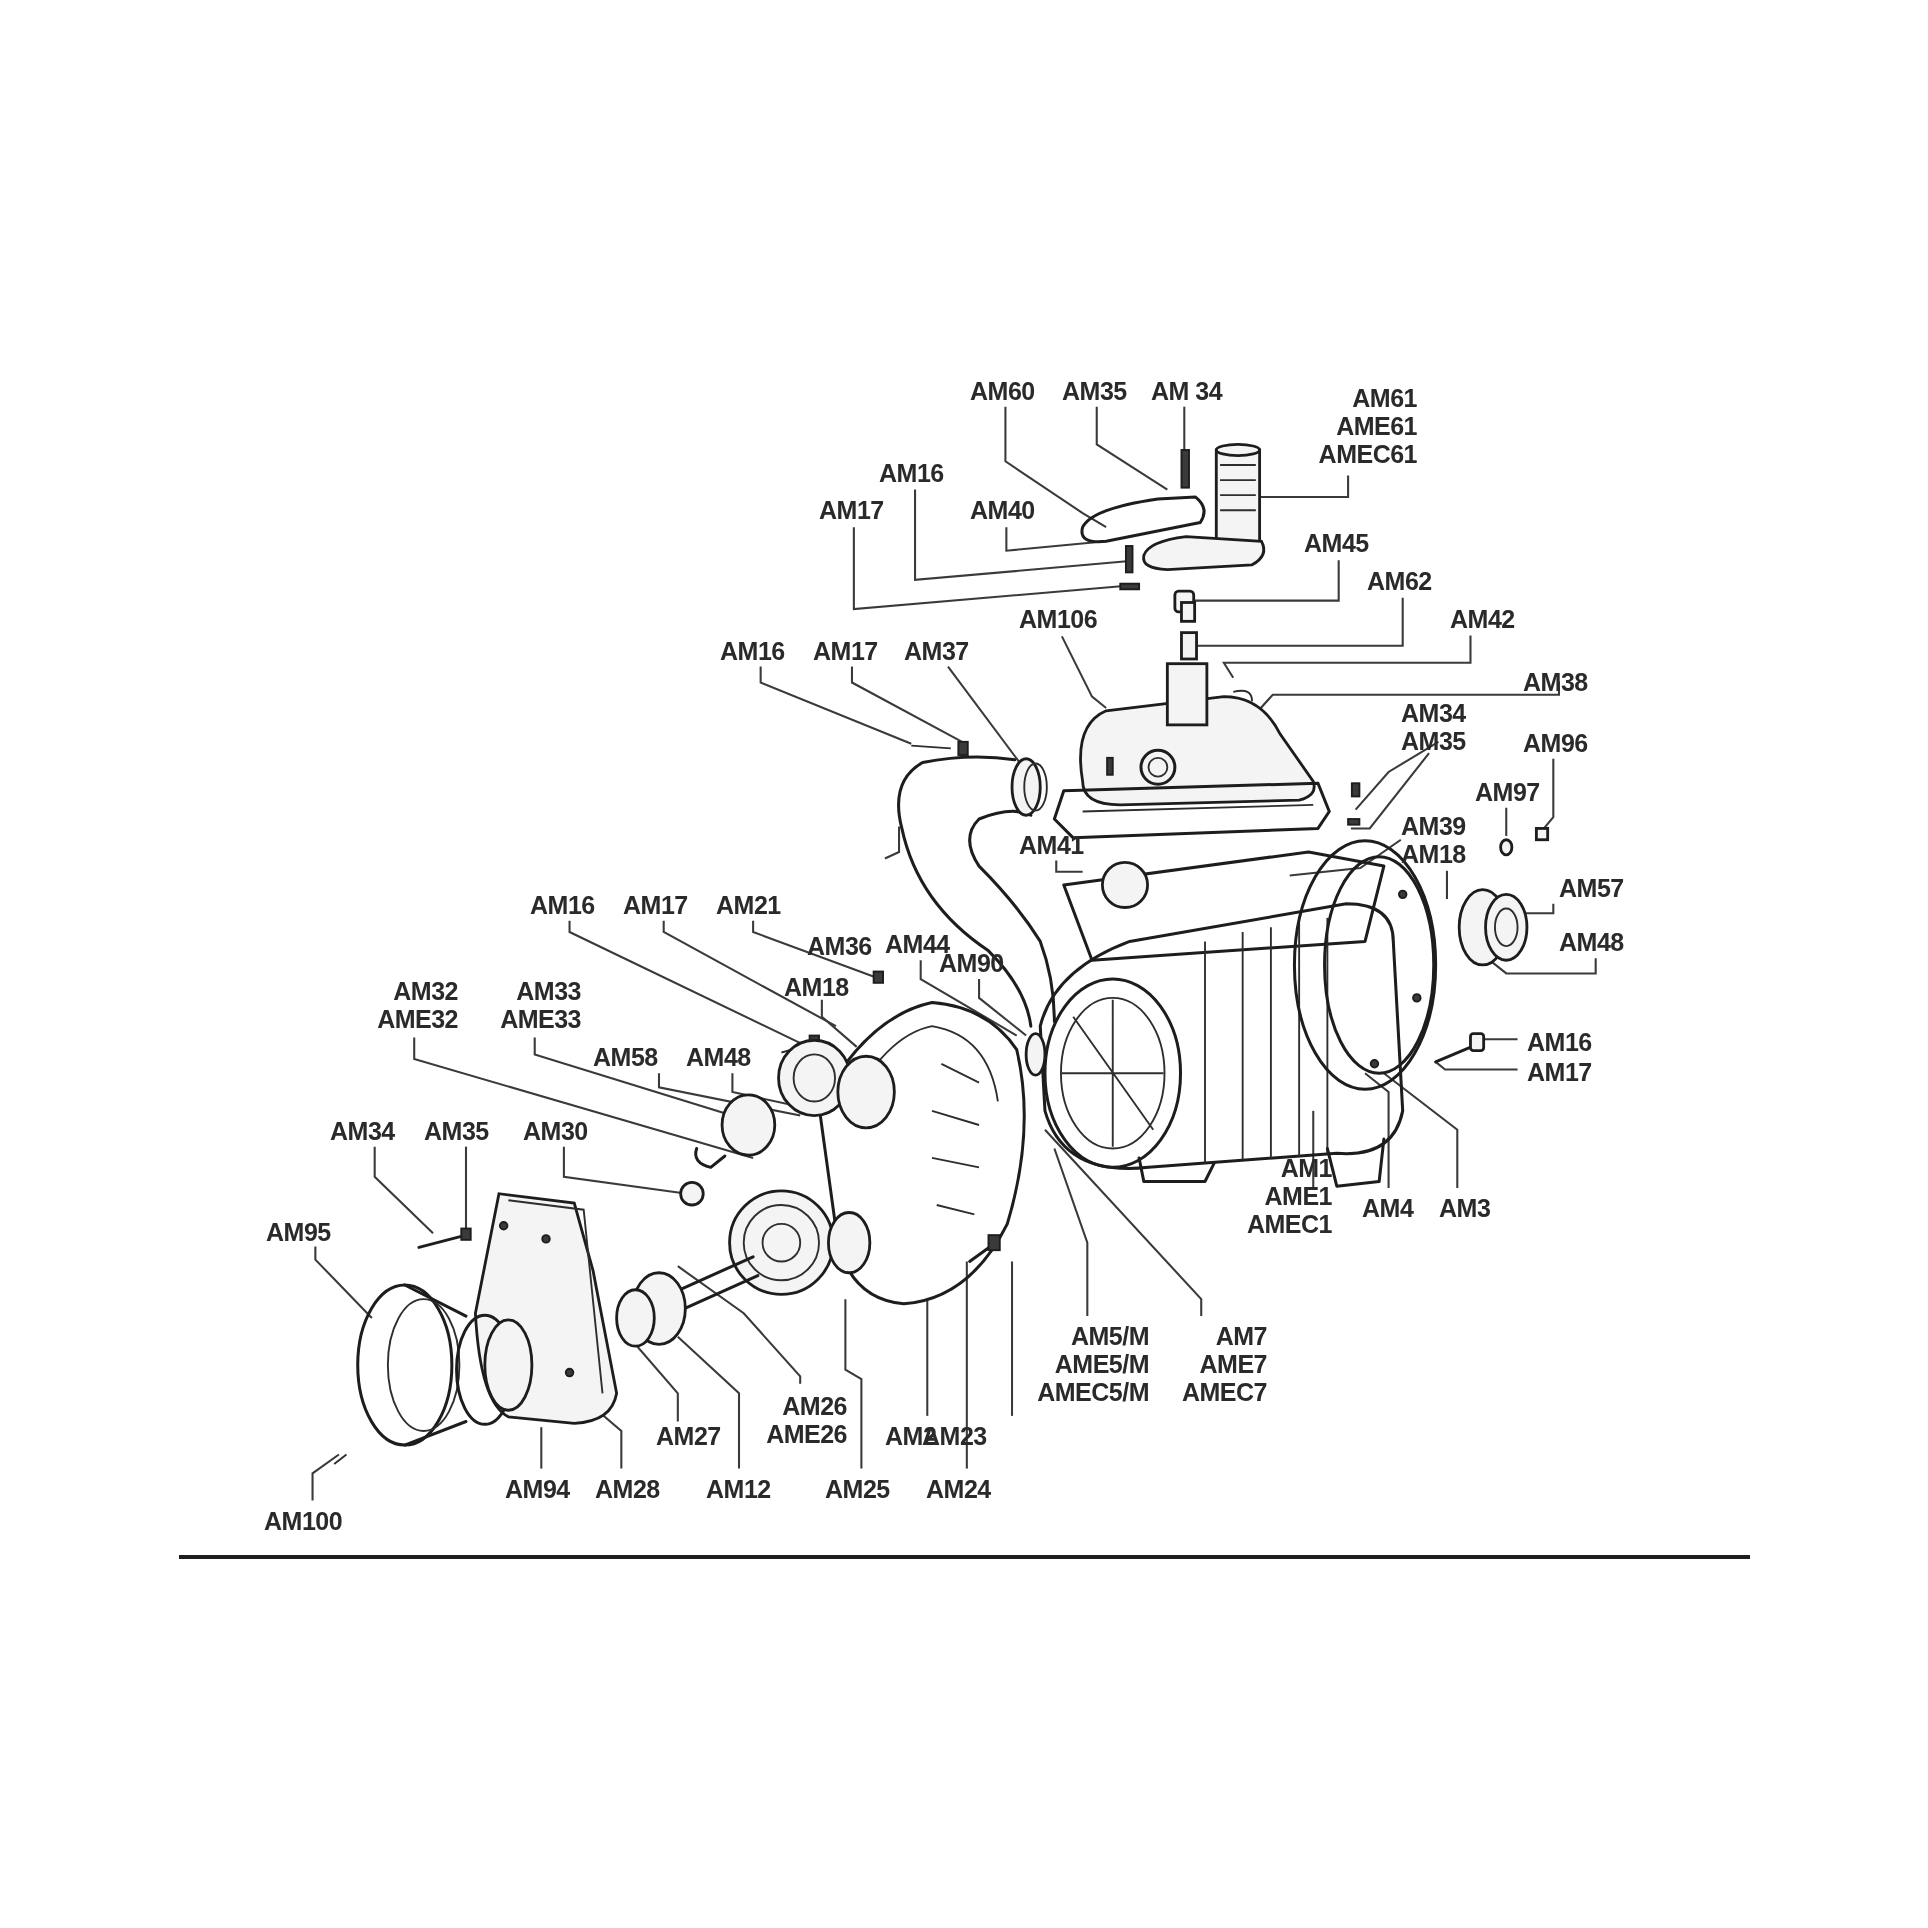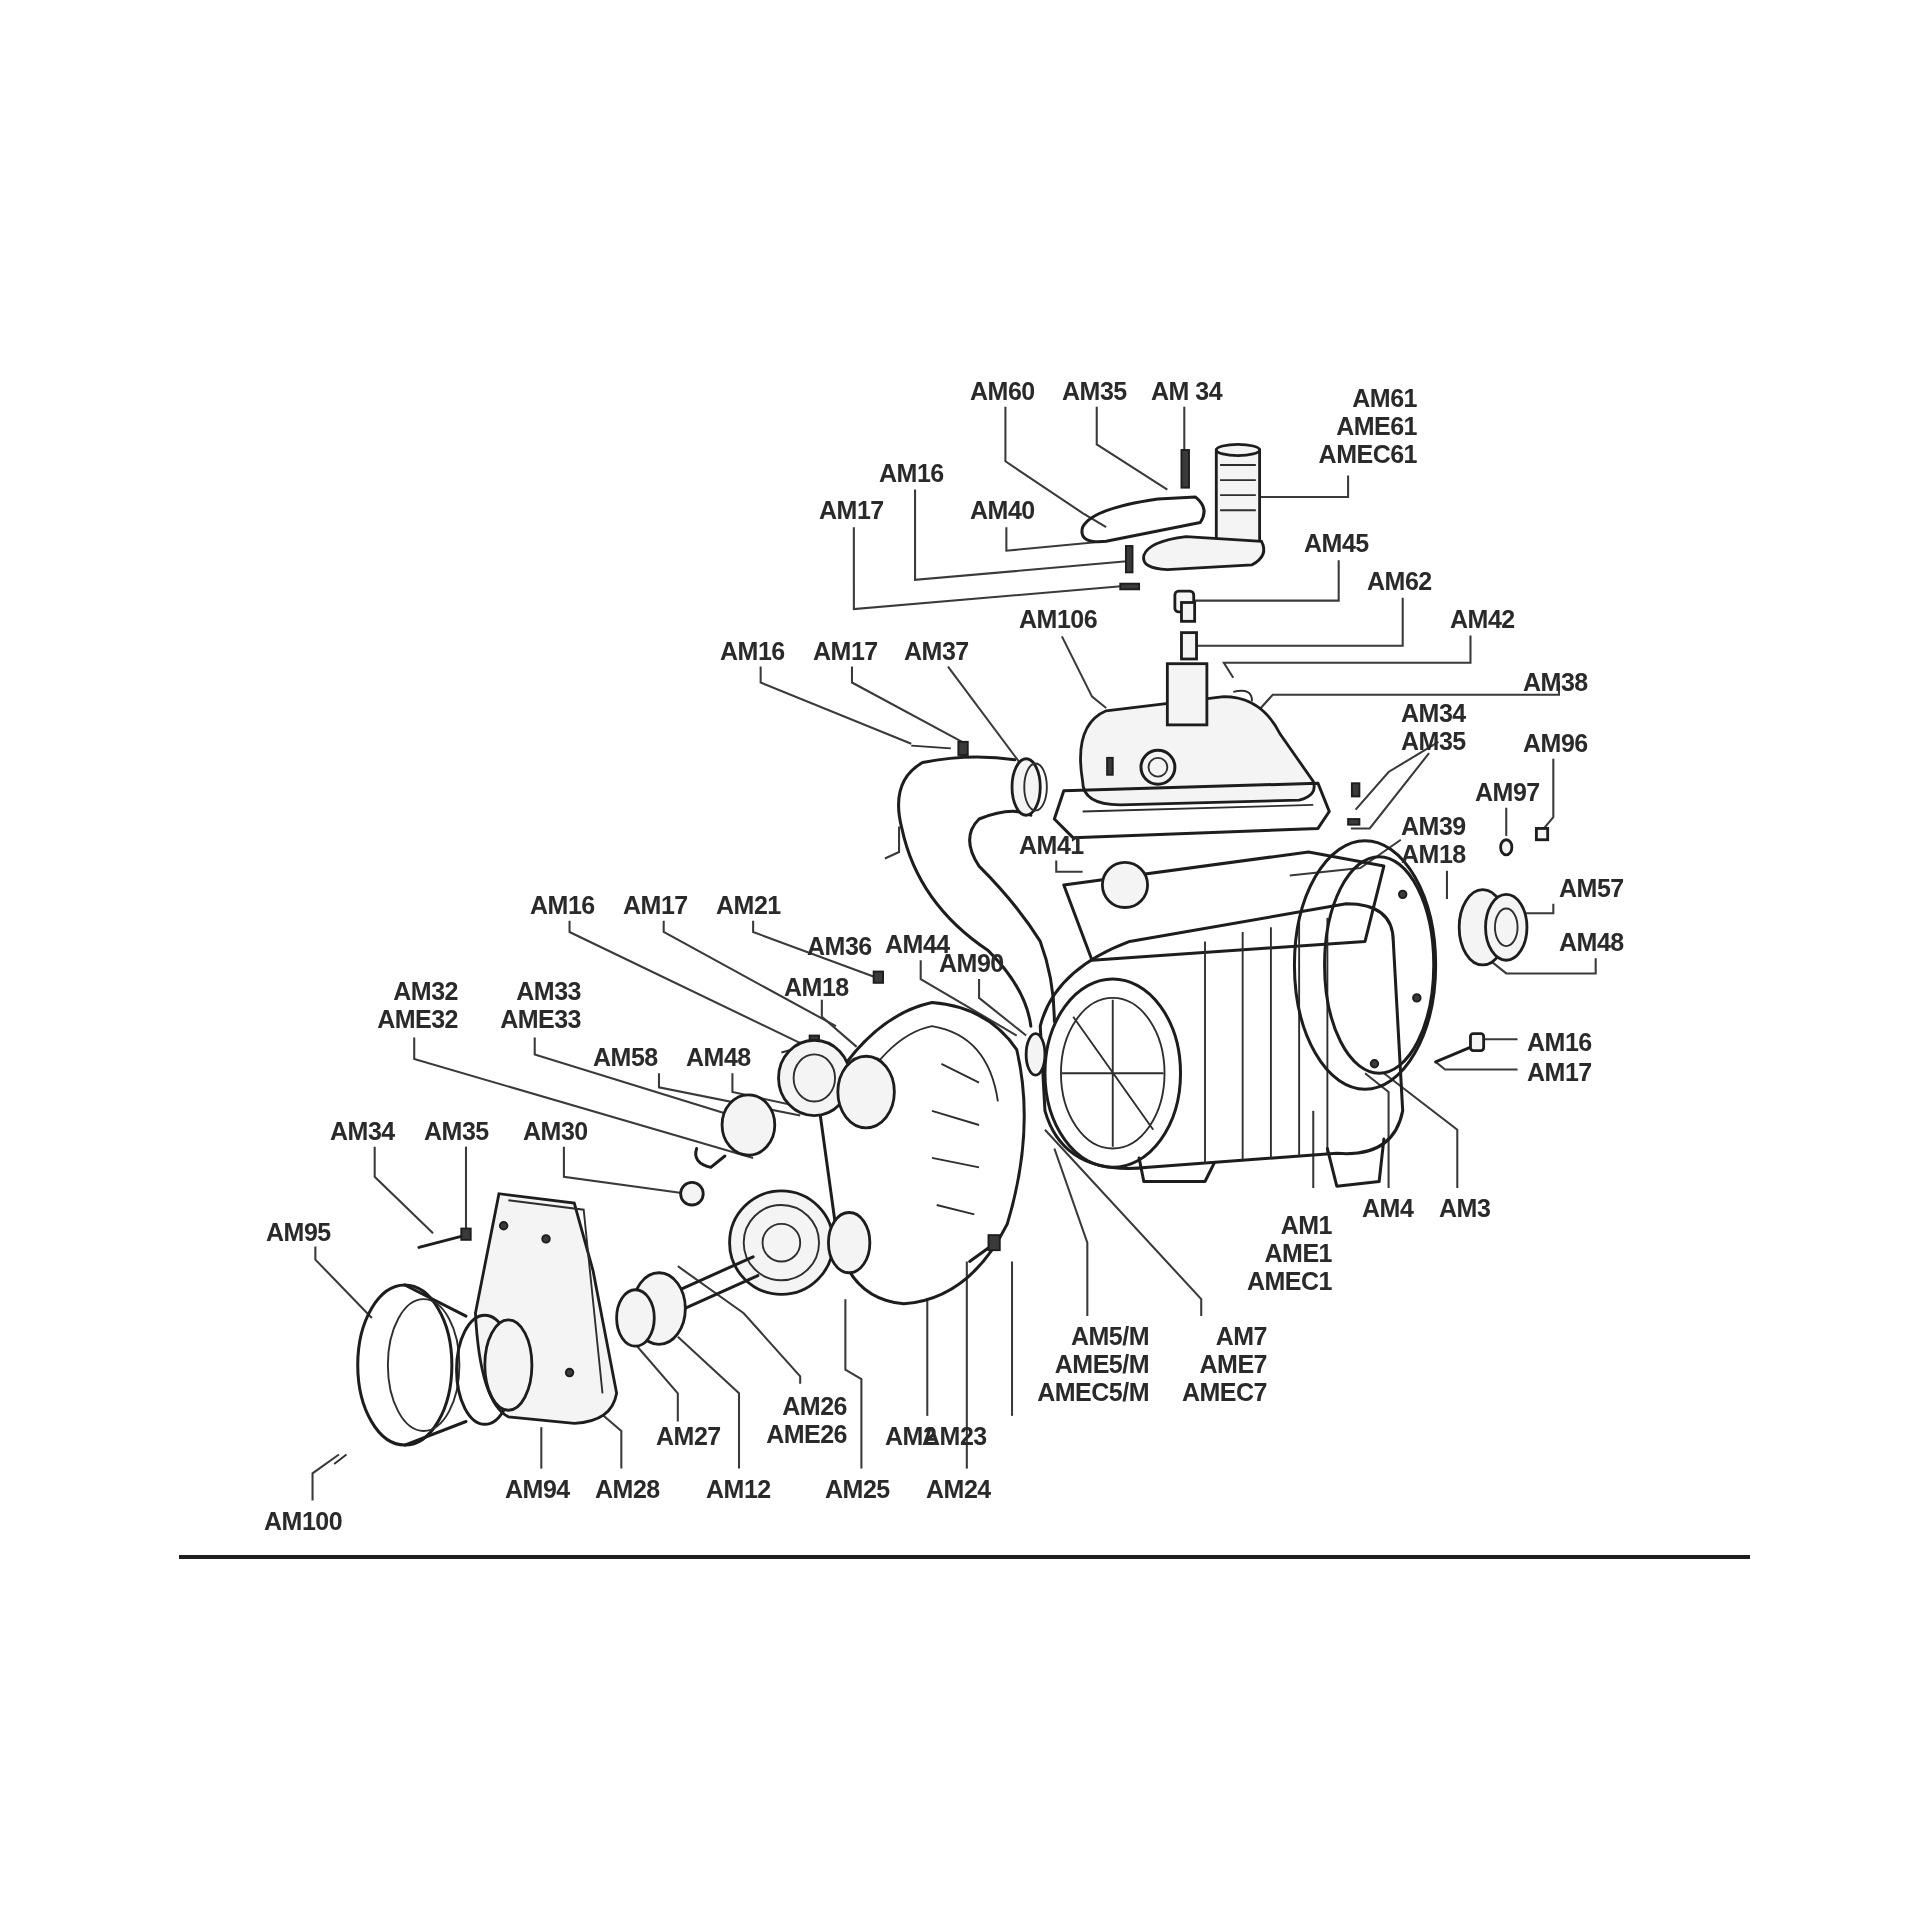--- a/index.html
+++ b/index.html
@@ -319,21 +319,21 @@
     </div>
     <div class="lbl" style="left: 330px; top: 1117px;">
       <span>AM34</span>
     </div>
     <div class="lbl" style="left: 424px; top: 1117px;">
       <span>AM35</span>
     </div>
     <div class="lbl" style="left: 523px; top: 1117px;">
       <span>AM30</span>
     </div>
-    <div class="lbl r" style="left: 1238px; top: 1211px; width: 94px;">
+    <div class="lbl r" style="left: 1238px; top: 1154px; width: 94px;">
       <span>AM1</span>
       <span>AME1</span>
       <span>AMEC1</span>
     </div>
     <div class="lbl" style="left: 1362px; top: 1194px; text-align: right;">
       <span>AM4</span>
     </div>
     <div class="lbl" style="left: 1439px; top: 1194px;">
       <span>AM3</span>
     </div>

